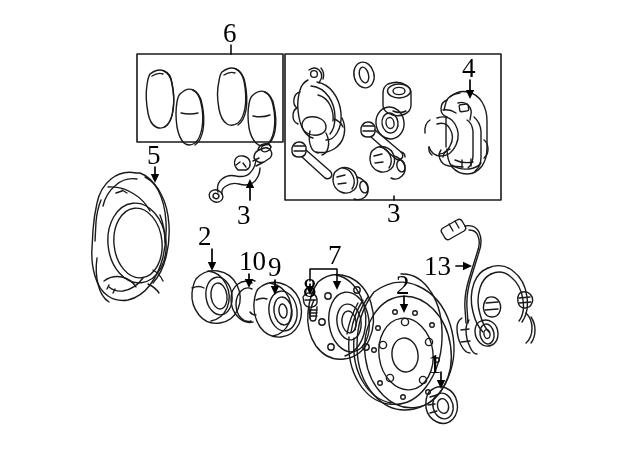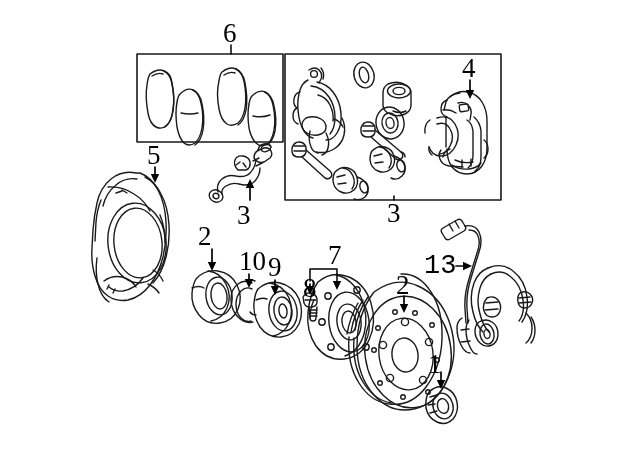--- a/index.html
+++ b/index.html
@@ -348,15 +348,15 @@
   <div class="lbl" style="left:303px;top:275px;">8</div>
 
   <div class="lbl" style="left:268px;top:254px;">9</div>
 
   <div class="lbl" style="left:239px;top:248px;">10</div>
 
   <div class="lbl" style="left:198px;top:223px;">2</div>
 
   <div class="lbl" style="left:237px;top:202px;">3</div>
 
-  <div class="lbl" style="left:424px;top:253px;font-family:Liberation Mono, monospace;">13</div>
+  <div class="lbl" style="left:424px;top:253px;">13</div>
 
 </div>
 
 </body></html>

